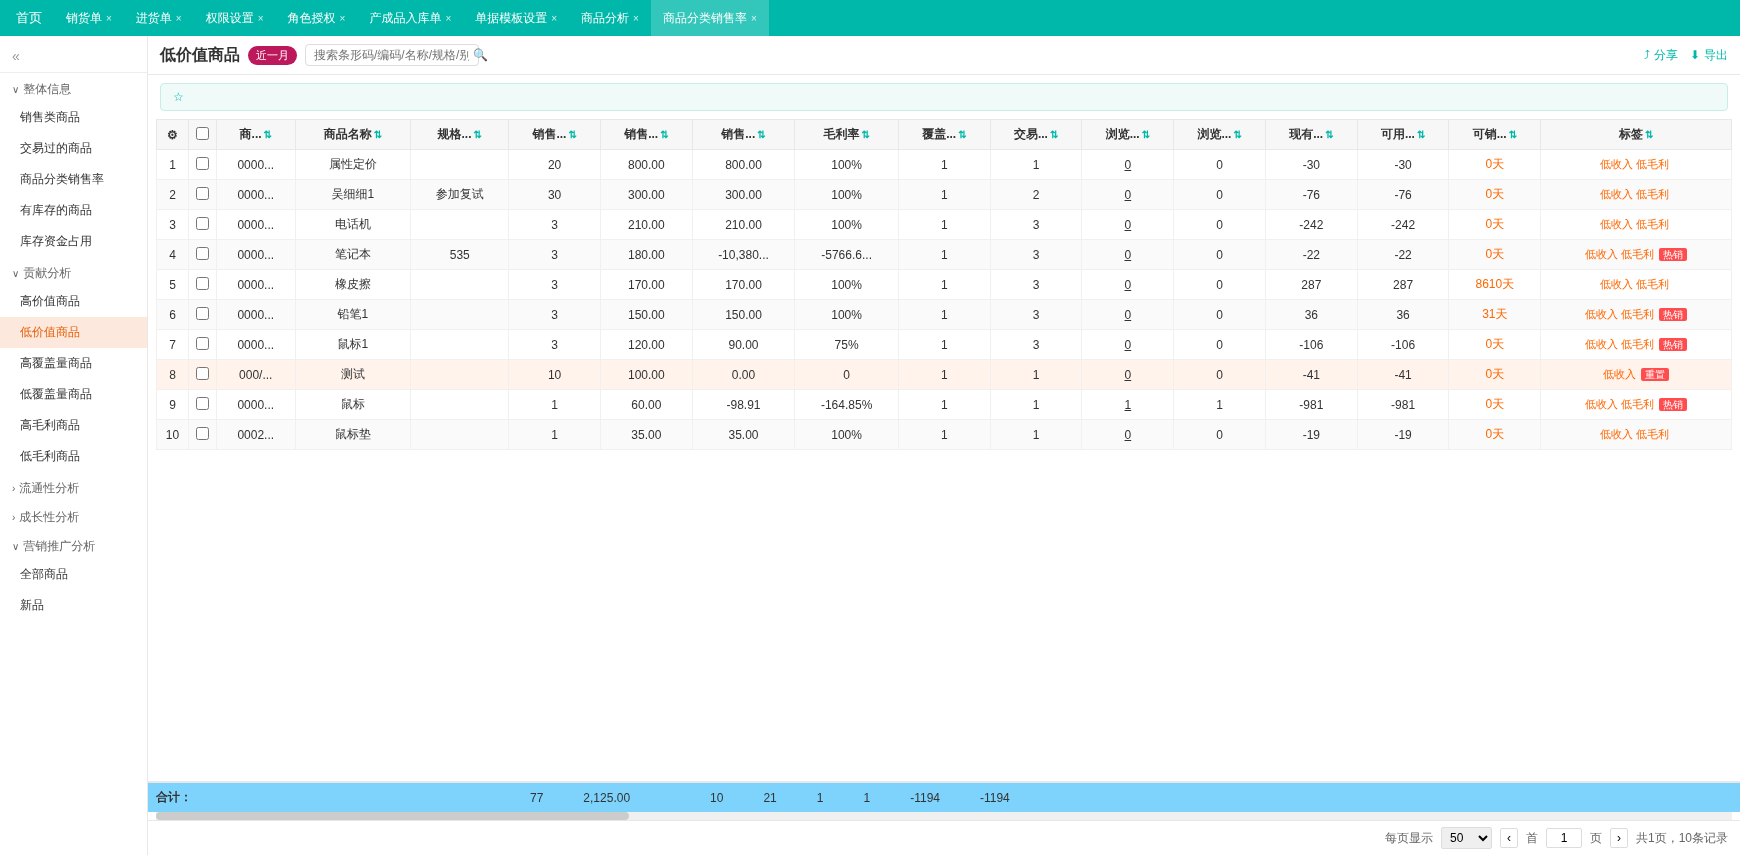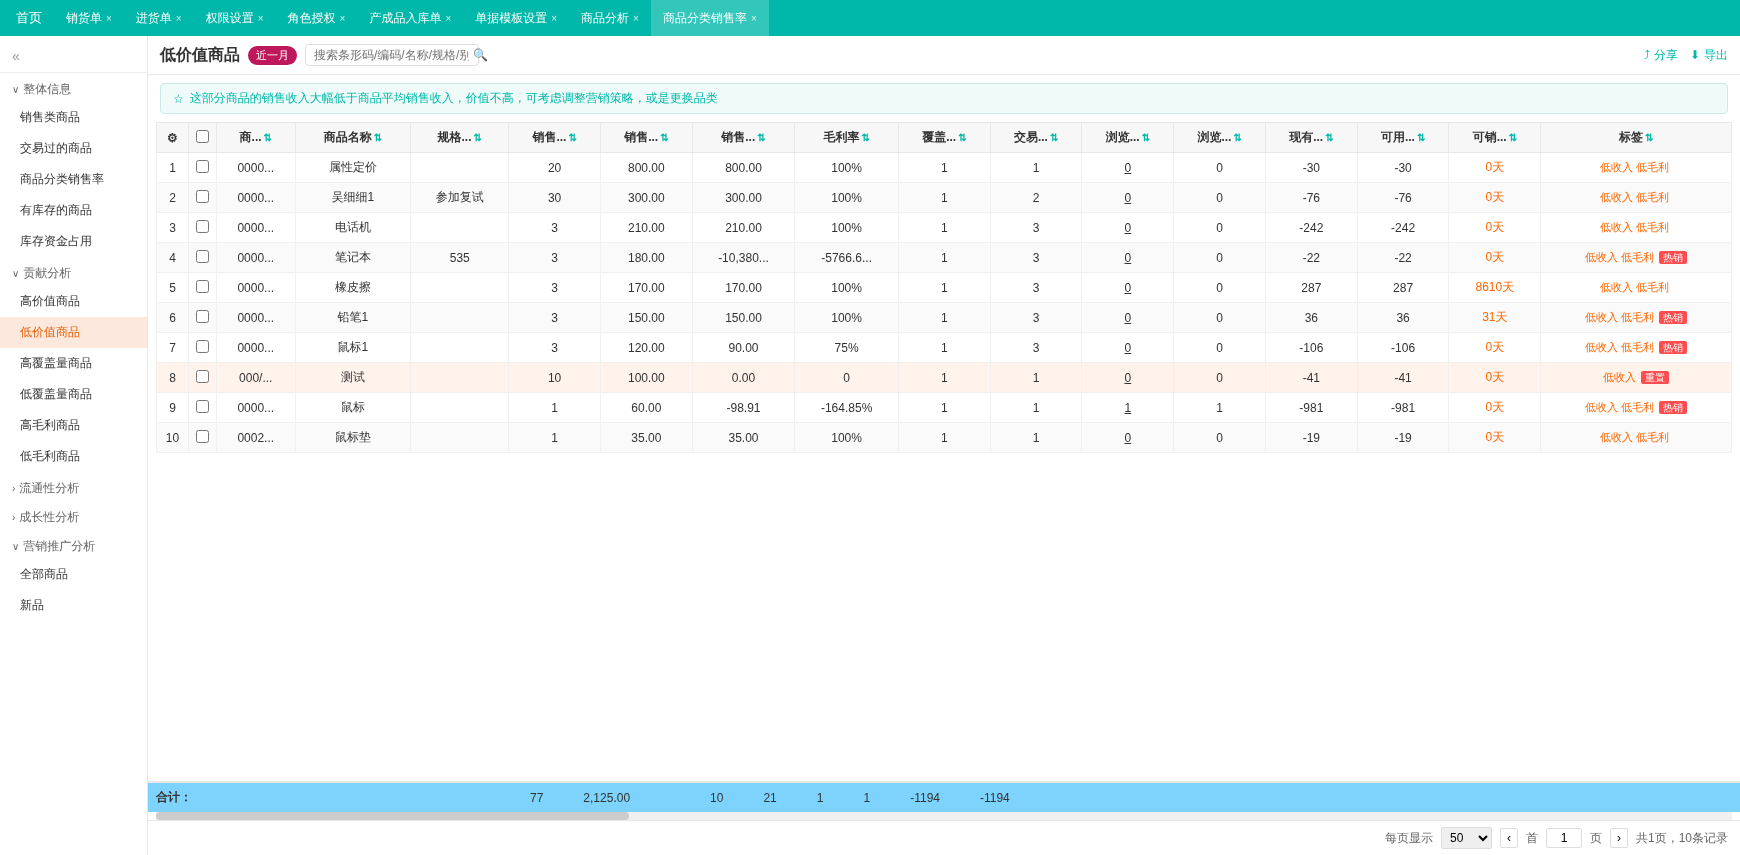--- a/index.html
+++ b/index.html
@@ -328,21 +328,20 @@
         </div>
         <div class="header-btn">
           <span>⬇</span>
           <span>导出</span>
         </div>
       </div>
     </div>
 
     <div class="notice-bar">
       <span>☆</span>
-      <span>这部分商品的销售收入大幅低于商品平均销售收入，价值不高，可考虑调整营销策略，或是更换品类</span>
     </div>
 
     <div class="table-container">
       <table>
         <thead>
           <tr>
             <th style="width:32px;">⚙</th>
             <th style="width:28px;"><input type="checkbox" style=""></th>
             <th>商...<span class="sort-icon">⇅</span></th>
             <th>商品名称<span class="sort-icon">⇅</span></th>

